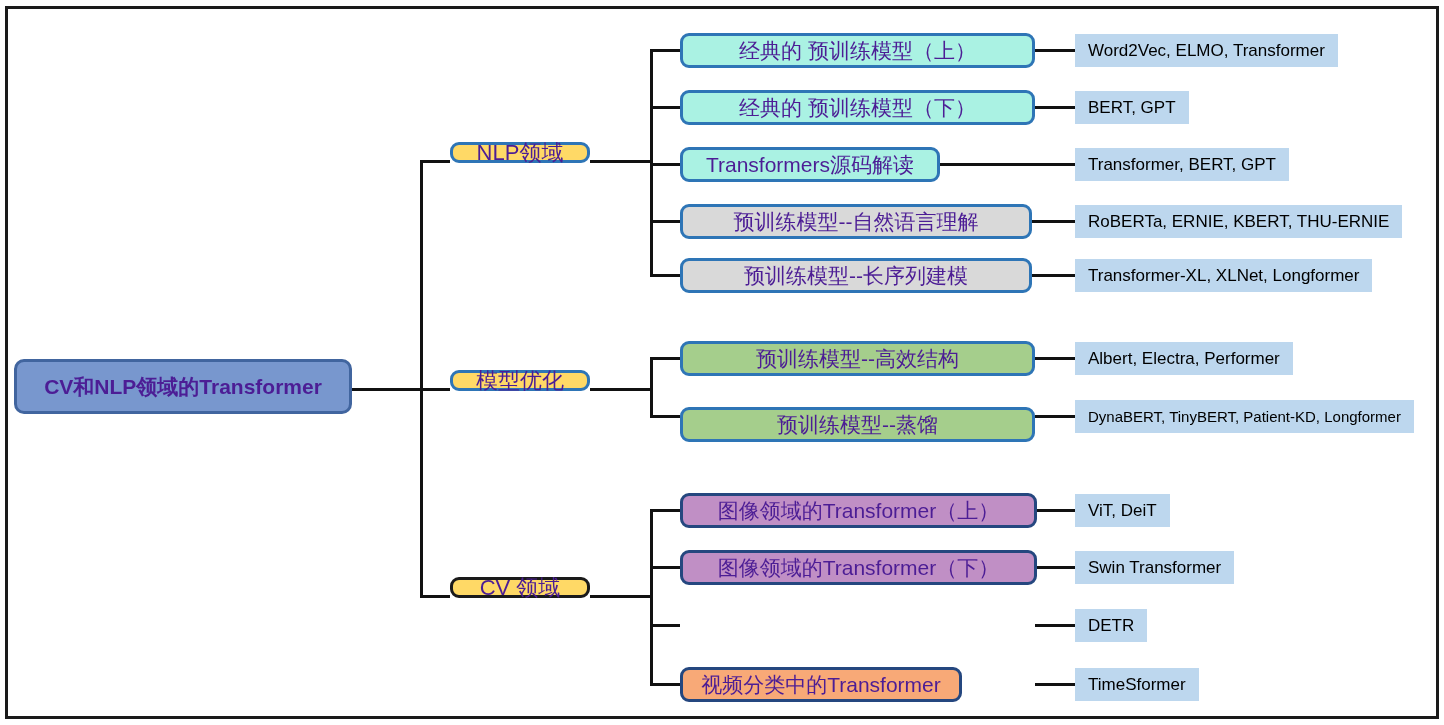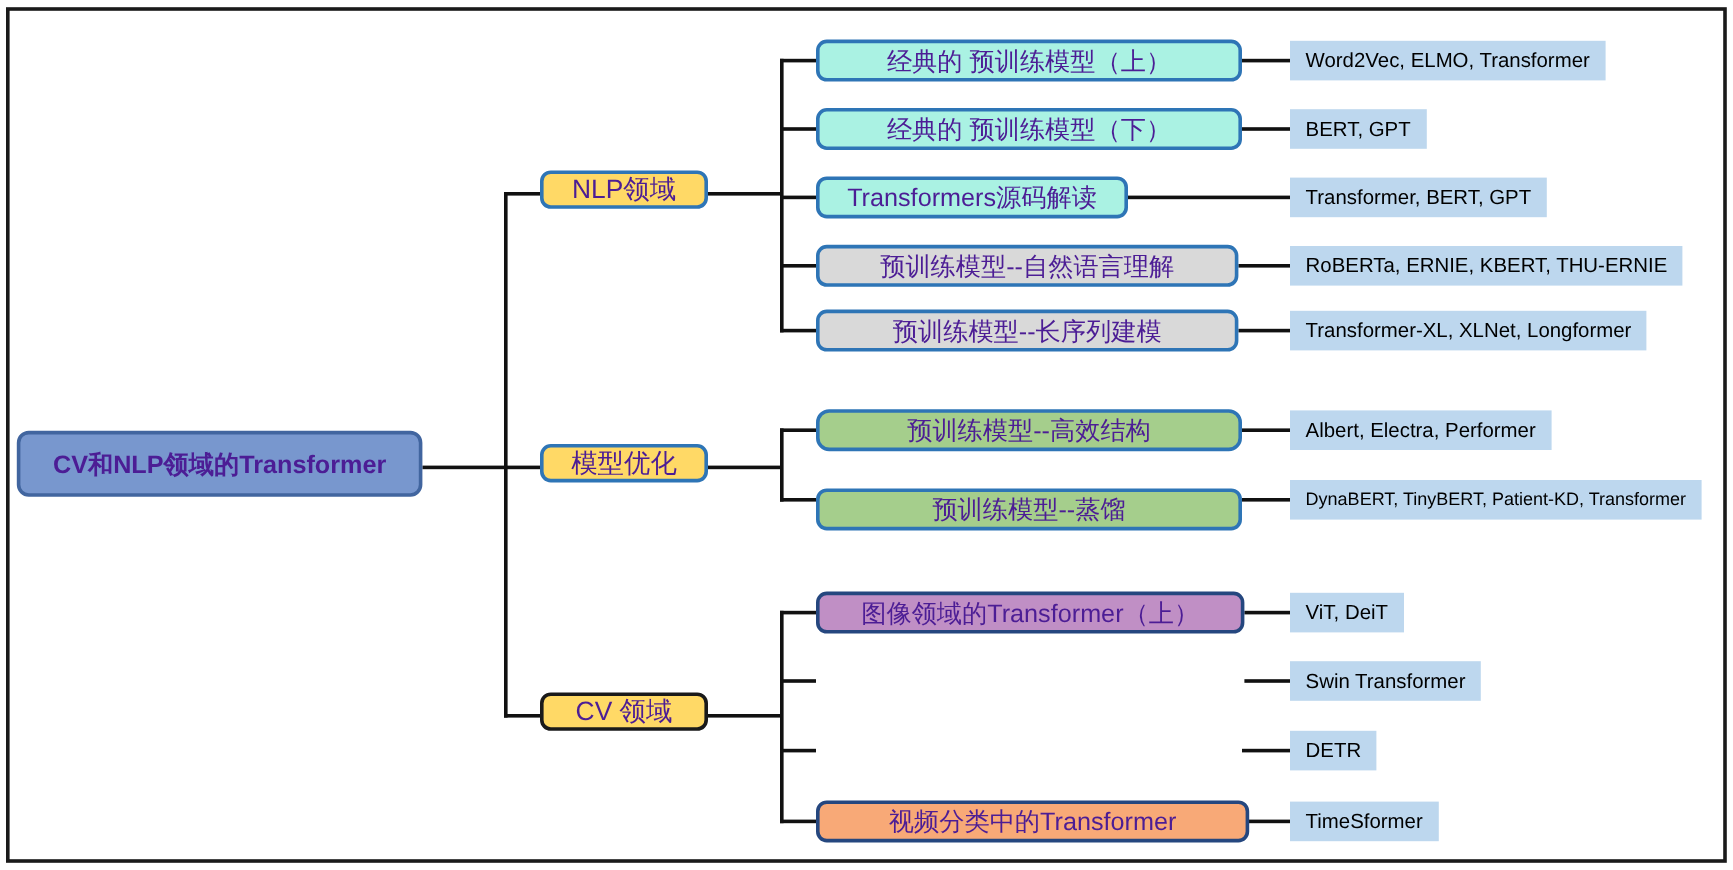--- a/index.html
+++ b/index.html
@@ -21,21 +21,21 @@
     position:absolute;
     display:flex; align-items:center; justify-content:center;
     color:#4c1d95; text-align:center; white-space:nowrap;
   }
   .root-node {
     background:#7897CE; border:3px solid #41659F; border-radius:10px;
     height:55px; font-size:21px; font-weight:bold;
   }
   .branch {
     background:#FFD966; border:3px solid #2E75B6; border-radius:9px;
-    height:32px; font-size:22px;
+    height:21px; font-size:22px;
   }
   .branch.black-border { border-color:#1a1a1a; }
   .leaf {
     height:35px; border-radius:9px; font-size:21px; border:3px solid #2E75B6;
   }
   .leaf.cyan   { background:#AAF2E3; }
   .leaf.gray   { background:#D9D9D9; }
   .leaf.green  { background:#A5CE8C; }
   .leaf.purple { background:#C08FC5; border-color:#25477F; }
   .leaf.orange { background:#F8A977; border-color:#25477F; }
@@ -104,28 +104,29 @@
 
   <div class="node leaf cyan" style="left:680px; top:147px; width:260px;">Transformers源码解读</div>
   <div class="tag" style="left:1075px; top:148px;">Transformer, BERT, GPT</div>
 
   <div class="node leaf gray" style="left:680px; top:204px; width:352px;">预训练模型--自然语言理解</div>
   <div class="tag" style="left:1075px; top:205px;">RoBERTa, ERNIE, KBERT, THU-ERNIE</div>
 
   <div class="node leaf gray" style="left:680px; top:258px; width:352px;">预训练模型--长序列建模</div>
   <div class="tag" style="left:1075px; top:259px;">Transformer-XL, XLNet, Longformer</div>
 
-  <div class="node leaf green" style="left:680px; top:341px; width:355px;border-radius:11px;">预训练模型--高效结构</div>
+  <div class="node leaf green" style="left:680px; top:341px; width:355px;">预训练模型--高效结构</div>
   <div class="tag" style="left:1075px; top:342px;">Albert, Electra, Performer</div>
 
   <div class="node leaf green" style="left:680px; top:407px; width:355px;">预训练模型--蒸馏</div>
-  <div class="tag sm" style="left:1075px; top:400px;">DynaBERT, TinyBERT, Patient-KD, Transformer</div>
+  <div class="tag sm" style="left:1075px; top:400px;">DynaBERT, TinyBERT, Patient-KD, Longformer</div>
 
   <div class="node leaf purple" style="left:680px; top:493px; width:357px;">图像领域的Transformer（上）</div>
   <div class="tag" style="left:1075px; top:494px;">ViT, DeiT</div>
 
+  <div class="node leaf purple" style="left:680px; top:550px; width:357px;">图像领域的Transformer（下）</div>
   <div class="tag" style="left:1075px; top:551px;">Swin Transformer</div>
 
   <div class="tag" style="left:1075px; top:609px;">DETR</div>
 
-  <div class="node leaf orange" style="left:680px; top:667px; width:361px;text-align:right;">视频分类中的Transformer</div>
+  <div class="node leaf orange" style="left:680px; top:667px; width:282px;text-align:right;">视频分类中的Transformer</div>
   <div class="tag" style="left:1075px; top:668px;">TimeSformer</div>
 </div>
 
 </body></html>

